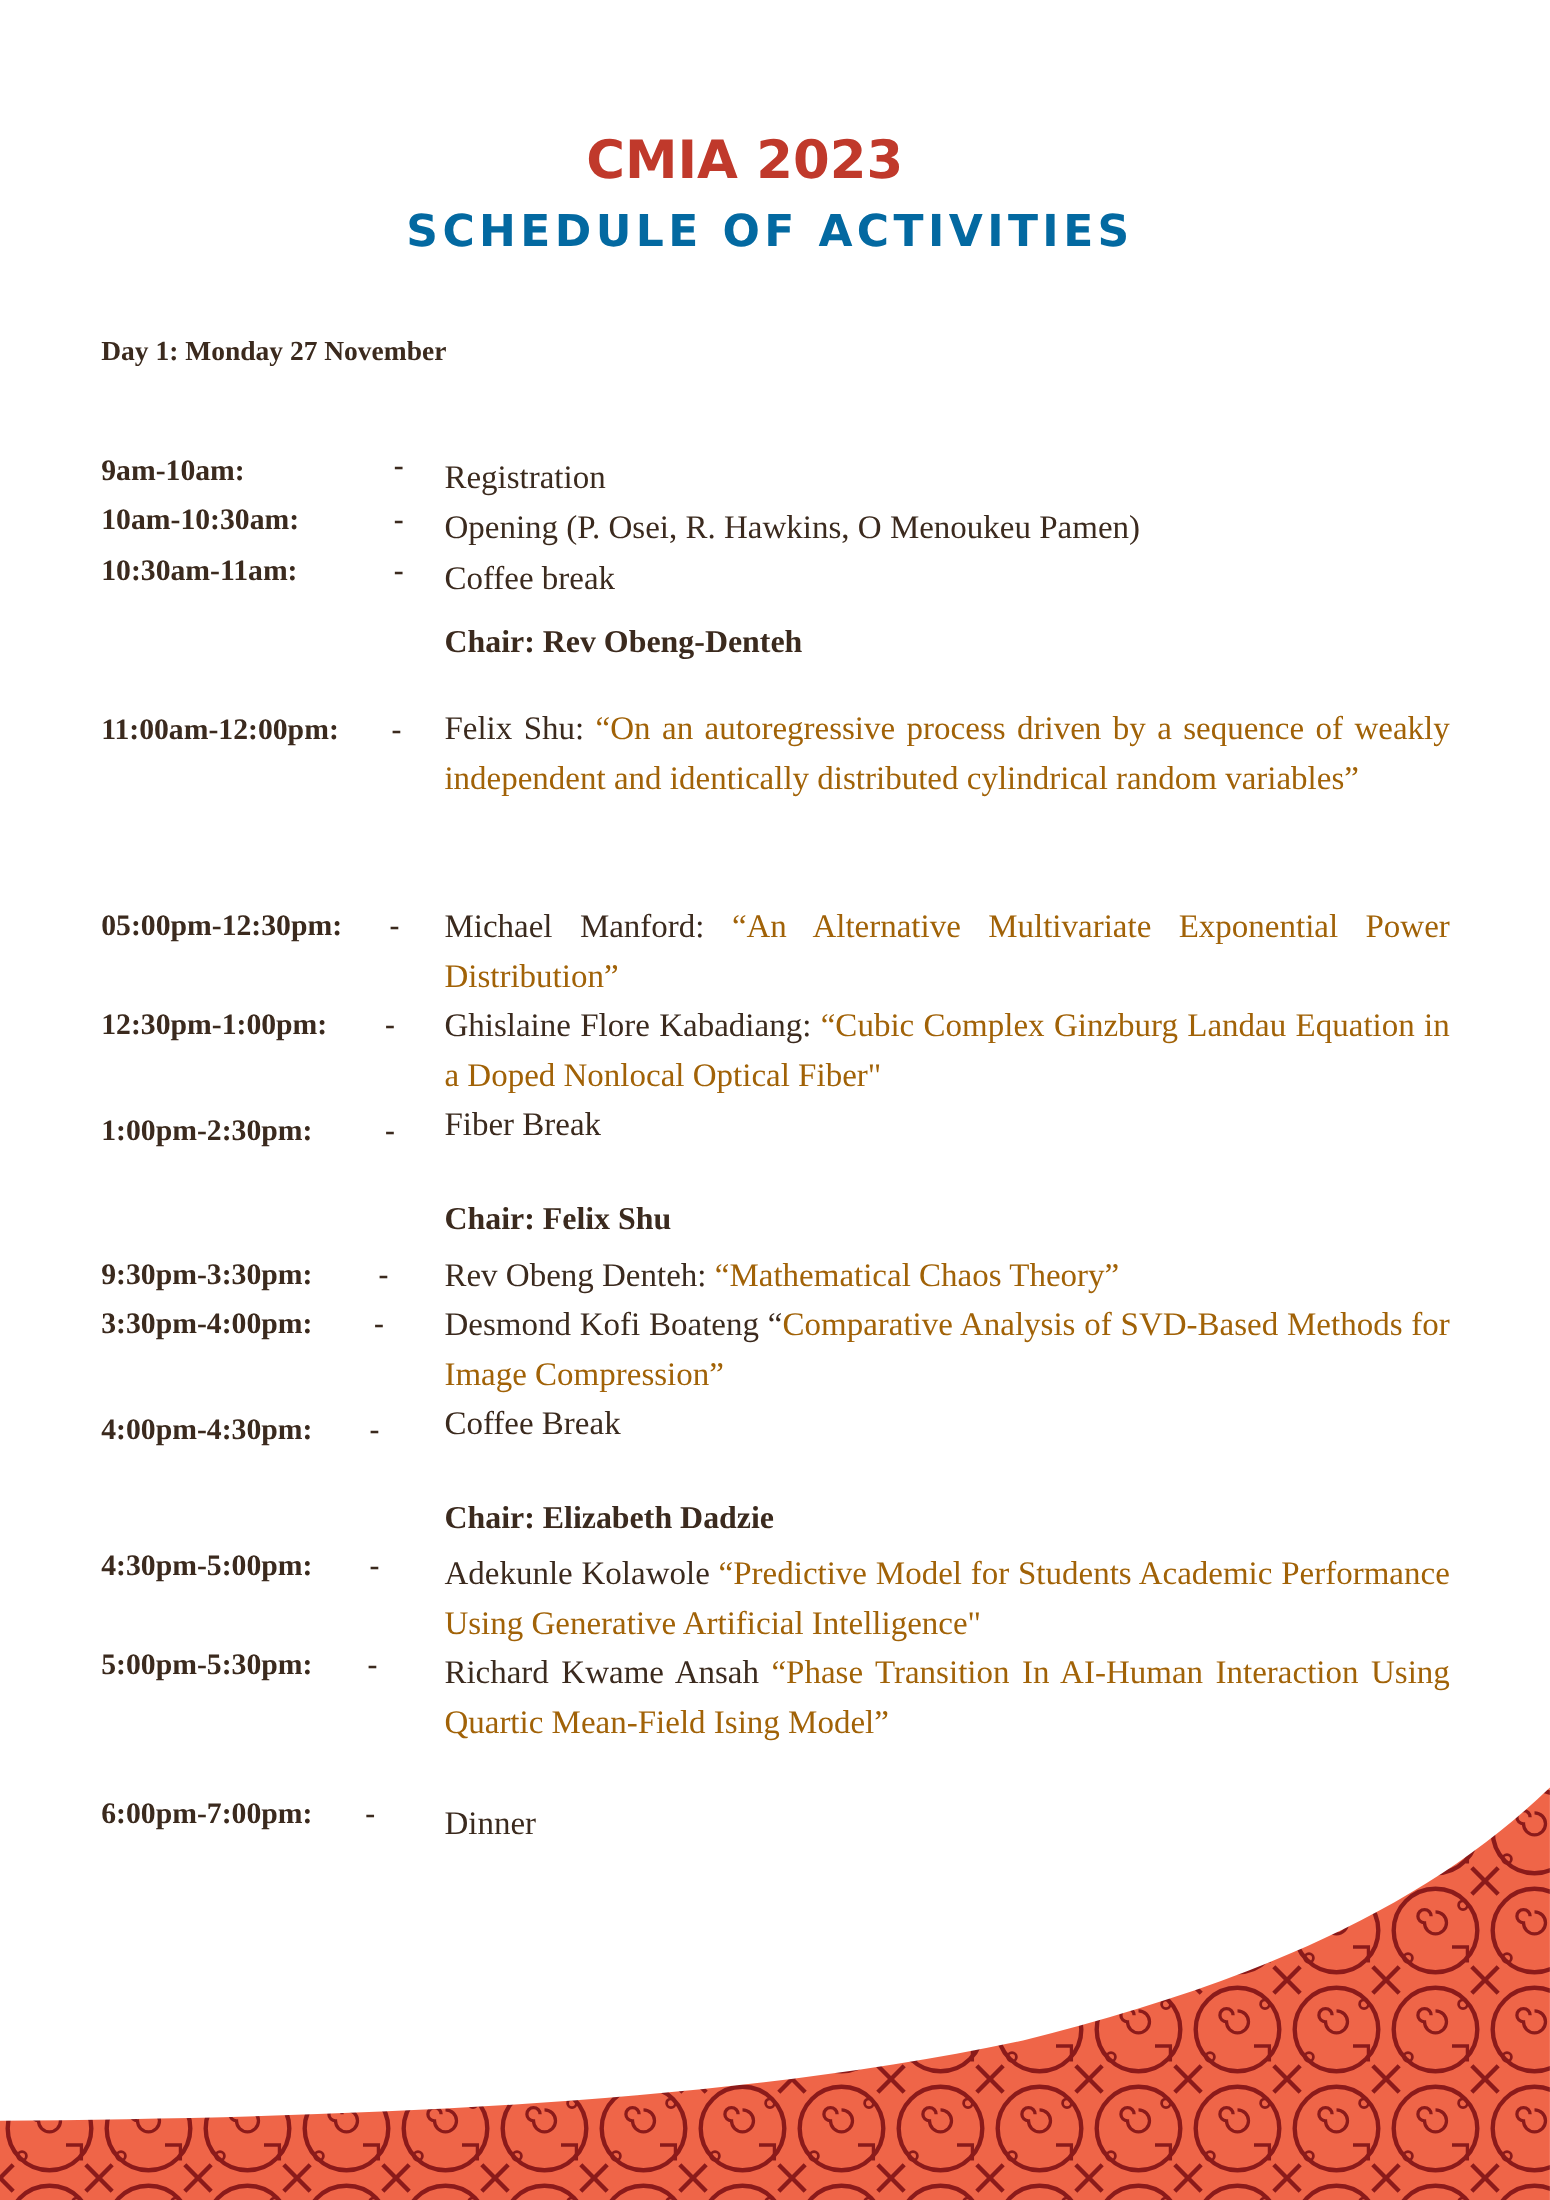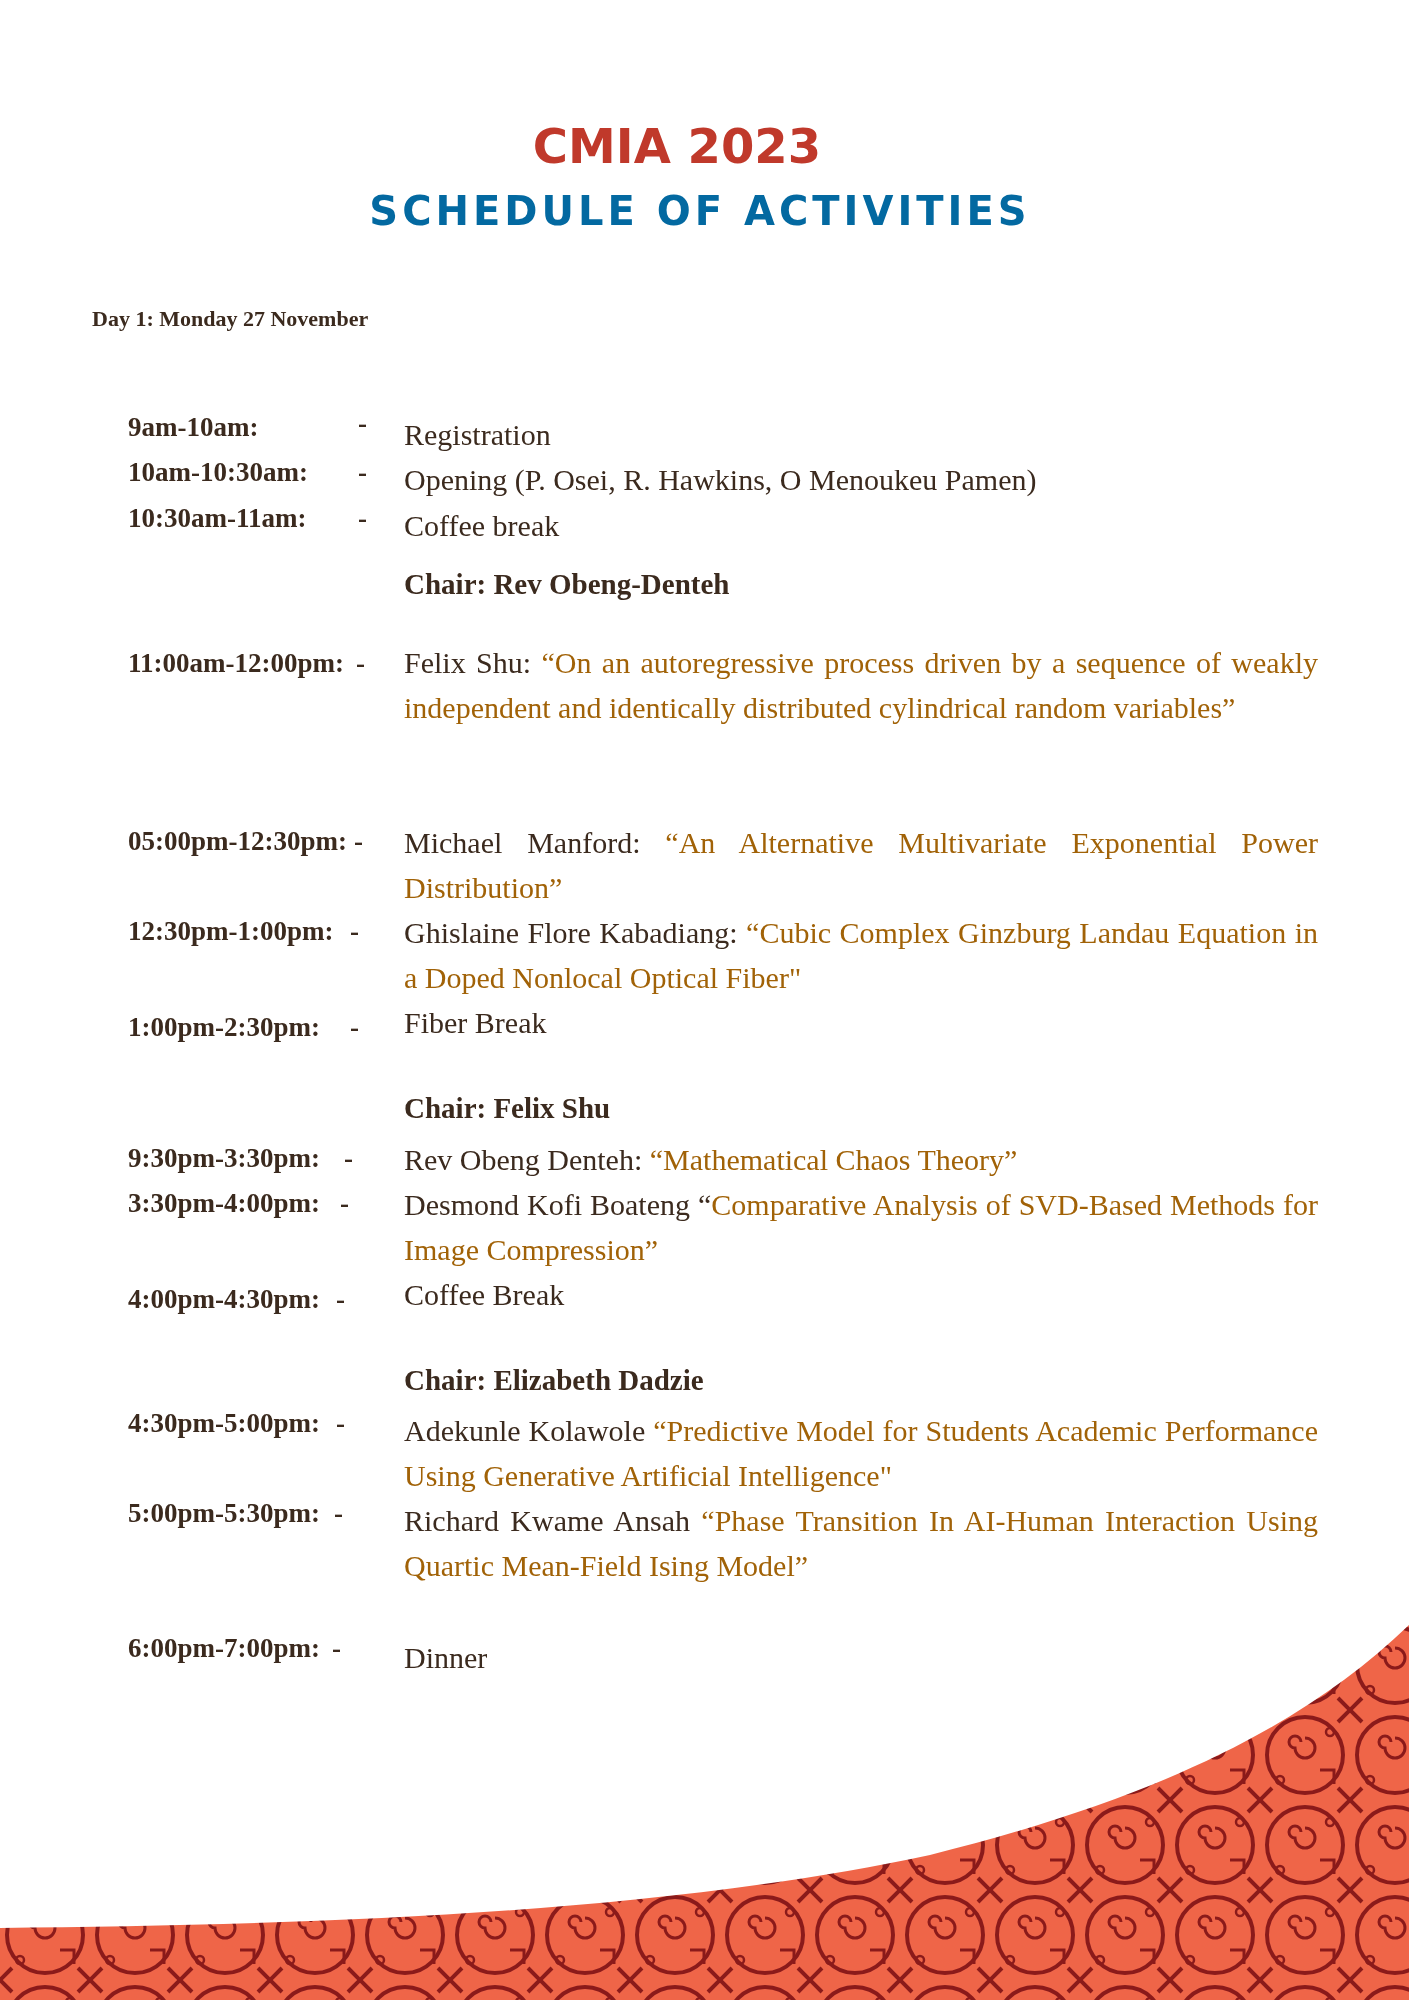--- a/index.html
+++ b/index.html
@@ -14,27 +14,26 @@
       text-align: center; font-family: "DejaVu Sans", sans-serif; font-weight: bold;
       font-size: 48px; color: #c0392b; letter-spacing: 0px; line-height: 76px;
     }
     .subtitle {
       position: absolute; left: 0; top: 183px; width: 1400px;
       text-align: center; font-family: "DejaVu Sans", sans-serif; font-weight: bold;
       font-size: 40px; color: #0369a1; letter-spacing: 4px; line-height: 56px;
     }
     .day {
       position: absolute; left: 92px; top: 306px;
-      font-weight: bold; font-size: 22px; color: #3b2a1e;
+      font-weight: bold; font-size: 25px; color: #3b2a1e;
     }
     .row { position: absolute; left: 0; width: 1409px; }
     .time {
       position: absolute; left: 92px; font-weight: bold; font-size: 27px; color: #3b2a1e;
       white-space: nowrap;
-      margin-left: 36px;
     }
     .dash {
       position: absolute; font-weight: bold; font-size: 27px; color: #3b2a1e;
     }
     .desc {
       position: absolute; left: 404px; width: 914px; font-size: 30px; line-height: 45px;
       color: #3b2a1e; text-align: justify;
     }
     .desc .talk { color: #a16207; }
     .chair {

